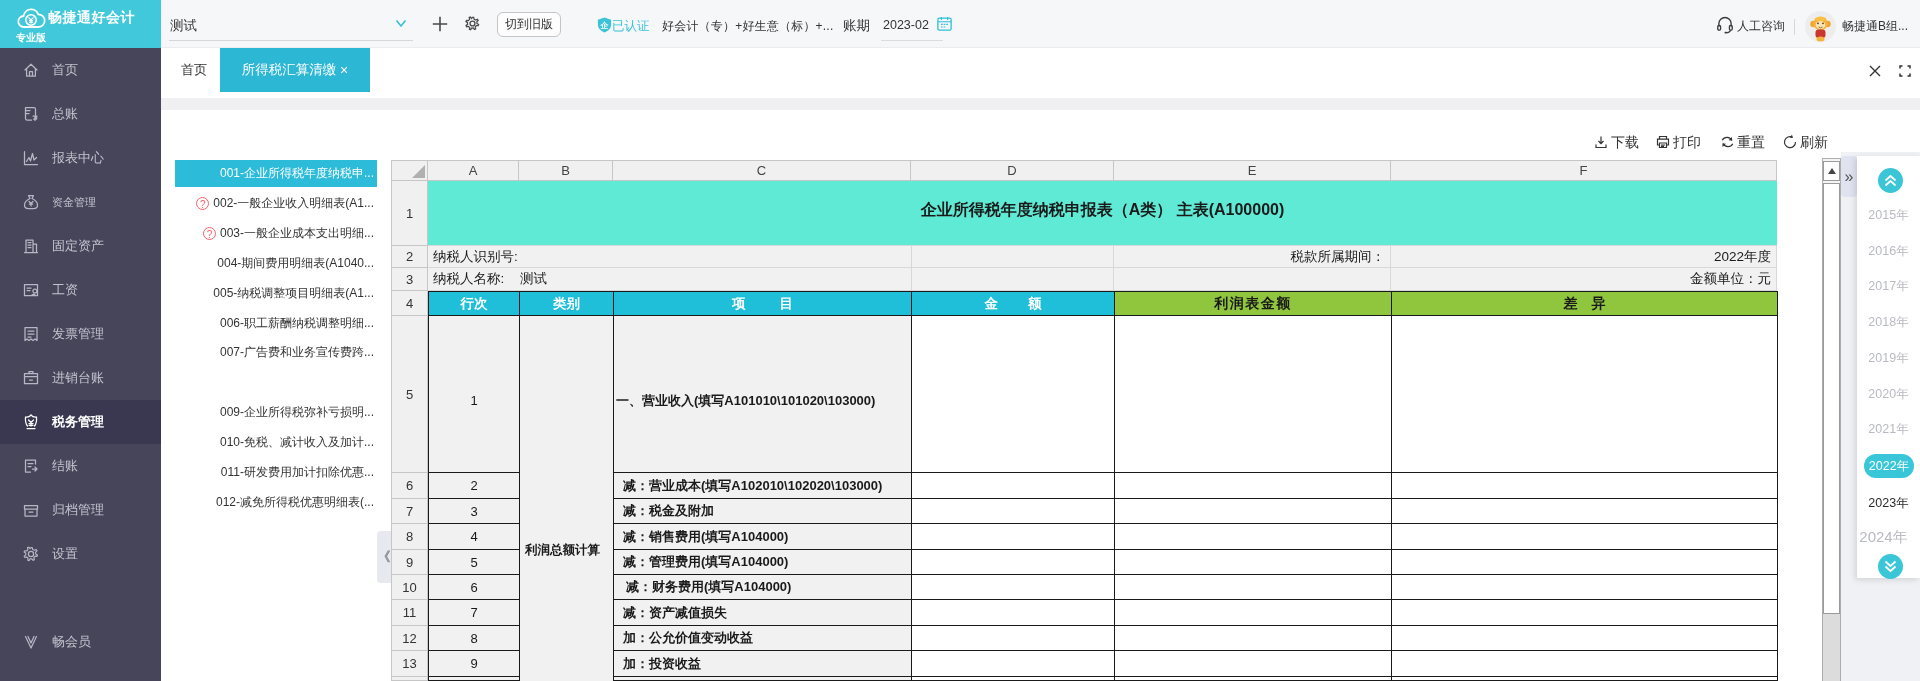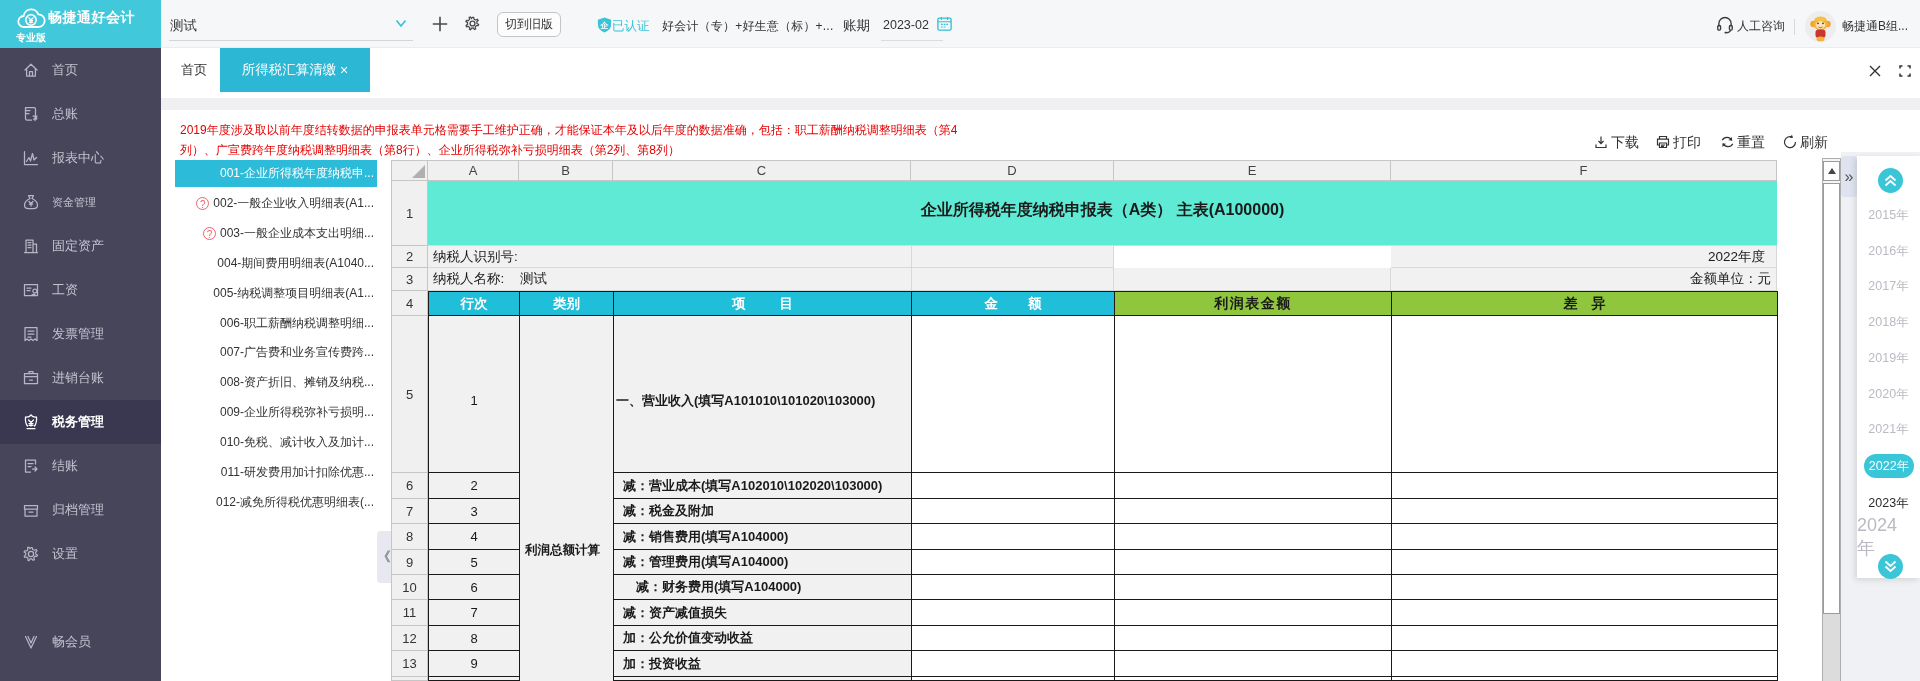--- a/index.html
+++ b/index.html
@@ -156,21 +156,20 @@
 <div class="abs ct" style="left:59px;top:0;width:150px;height:44px;background:#2cb7d4;color:#fff;font-size:13.5px;">所得税汇算清缴&nbsp;<span style="font-size:14px;">×</span></div>
 <svg class="abs" style="left:1708px;top:17px;" width="12" height="12" viewBox="0 0 12 12" stroke="#333" stroke-width="1.4">
       <path d="M1 1 L11 11 M11 1 L1 11"></path>
     </svg>
 <svg class="abs" style="left:1738px;top:17px;" width="12" height="12" viewBox="0 0 12 12" fill="none" stroke="#333" stroke-width="1.5">
       <path d="M1 3.5 L1 1 L3.5 1 M8.5 1 L11 1 L11 3.5 M11 8.5 L11 11 L8.5 11 M3.5 11 L1 11 L1 8.5"></path>
     </svg>
 </div>
 <div class="abs" style="left:161px;top:98px;width:1759px;height:12px;background:#f0f0f3;"></div>
 <div class="abs" style="left:161px;top:110px;width:1759px;height:571px;background:#fff;">
-<div class="abs" style="left:19px;top:10px;width:900px;font-size:12px;line-height:20px;color:#e60000;">2019年度涉及取以前年度结转数据的申报表单元格需要手工维护正确，才能保证本年及以后年度的数据准确，包括：职工薪酬纳税调整明细表（第4<br>列）、广宣费跨年度纳税调整明细表（第8行）、企业所得税弥补亏损明细表（第2列、第8列）</div>
 <svg class="abs" style="left:1432px;top:24px;" width="16" height="16" viewBox="0 0 16 16" stroke="#333" stroke-width="1.2">
       <path d="M3 10.5 L3 13.5 L13 13.5 L13 10.5 M8 2.5 L8 9.5 M5.5 7 L8 9.7 L10.5 7" fill="none"></path>
     </svg>
 <div class="abs" style="left:1450px;top:24px;font-size:14px;color:#333;">下载</div>
 <svg class="abs" style="left:1494px;top:24px;" width="16" height="16" viewBox="0 0 16 16" stroke="#333" stroke-width="1.2">
       <path d="M4.5 5 L4.5 2.5 L11.5 2.5 L11.5 5 M2.5 5.2 L13.5 5.2 L13.5 11 L11.5 11 L11.5 13.5 L4.5 13.5 L4.5 11 L2.5 11 Z M4.5 11 L4.5 9 L11.5 9 L11.5 11 M6 11 L10 11 M6 12.3 L9 12.3" fill="none"></path>
     </svg>
 <div class="abs" style="left:1512px;top:24px;font-size:14px;color:#333;">打印</div>
 <svg class="abs" style="left:1558px;top:24px;" width="16" height="16" viewBox="0 0 16 16" stroke="#333" stroke-width="1.2">
       <path d="M3.2 6.2 A5.5 5.5 0 0 1 13 6.5 M13.8 9.8 A5.5 5.5 0 0 1 4 9.5" fill="none"></path>
@@ -182,21 +181,20 @@
       <path d="M10 0.8 L10.8 4 L7.6 3.4 Z" stroke="none" fill="#333"></path>
     </svg>
 <div class="abs" style="left:1639px;top:24px;font-size:14px;color:#333;">刷新</div>
 <div class="abs cr" style="left:14px;top:50px;width:202px;height:27px;background:#2cbbd9;color:#fff;font-size:12px;padding-right:3px;">001-企业所得税年度纳税申...</div>
 <div class="abs cr" style="left:14px;top:79.9px;width:202px;height:27px;color:#333;font-size:12px;padding-right:3px;"><span style="display:inline-block;width:13px;height:13px;border:1px solid #f4606c;border-radius:50%;color:#f4606c;font-size:10px;line-height:13px;text-align:center;margin-right:4px;vertical-align:-2px;">?</span>002-一般企业收入明细表(A1...</div>
 <div class="abs cr" style="left:14px;top:109.80000000000001px;width:202px;height:27px;color:#333;font-size:12px;padding-right:3px;"><span style="display:inline-block;width:13px;height:13px;border:1px solid #f4606c;border-radius:50%;color:#f4606c;font-size:10px;line-height:13px;text-align:center;margin-right:4px;vertical-align:-2px;">?</span>003-一般企业成本支出明细...</div>
 <div class="abs cr" style="left:14px;top:139.7px;width:202px;height:27px;color:#333;font-size:12px;padding-right:3px;">004-期间费用明细表(A1040...</div>
 <div class="abs cr" style="left:14px;top:169.60000000000002px;width:202px;height:27px;color:#333;font-size:12px;padding-right:3px;">005-纳税调整项目明细表(A1...</div>
 <div class="abs cr" style="left:14px;top:199.5px;width:202px;height:27px;color:#333;font-size:12px;padding-right:3px;">006-职工薪酬纳税调整明细...</div>
 <div class="abs cr" style="left:14px;top:229.39999999999998px;width:202px;height:27px;color:#333;font-size:12px;padding-right:3px;">007-广告费和业务宣传费跨...</div>
-<div class="abs cr" style="left:14px;top:259.29999999999995px;width:202px;height:27px;color:#333;font-size:12px;padding-right:3px;">008-资产折旧、摊销及纳税...</div>
 <div class="abs cr" style="left:14px;top:289.2px;width:202px;height:27px;color:#333;font-size:12px;padding-right:3px;">009-企业所得税弥补亏损明...</div>
 <div class="abs cr" style="left:14px;top:319.09999999999997px;width:202px;height:27px;color:#333;font-size:12px;padding-right:3px;">010-免税、减计收入及加计...</div>
 <div class="abs cr" style="left:14px;top:349.0px;width:202px;height:27px;color:#333;font-size:12px;padding-right:3px;">011-研发费用加计扣除优惠...</div>
 <div class="abs cr" style="left:14px;top:378.9px;width:202px;height:27px;color:#333;font-size:12px;padding-right:3px;">012-减免所得税优惠明细表(...</div>
 <div class="abs ct" style="left:216px;top:421px;width:14px;height:52px;background:#e7e8f0;border-radius:4px 0 0 4px;color:#8a8a92;font-size:13px;font-weight:bold;">《</div>
 </div>
 <div class="abs" style="left:391px;top:160px;width:1387px;height:521px;">
 <div class="abs ct" style="left:37px;top:0;width:91px;height:21px;background:#f0f0f0;border:1px solid #c6c6c6;border-left:none;font-size:13px;color:#444;">A</div>
 <div class="abs ct" style="left:128px;top:0;width:94px;height:21px;background:#f0f0f0;border:1px solid #c6c6c6;border-left:none;font-size:13px;color:#444;">B</div>
 <div class="abs ct" style="left:222px;top:0;width:298px;height:21px;background:#f0f0f0;border:1px solid #c6c6c6;border-left:none;font-size:13px;color:#444;">C</div>
@@ -218,21 +216,22 @@
 <div class="abs ct" style="left:0;top:415px;width:37px;height:25px;background:#f0f0f0;border:1px solid #c6c6c6;border-top:none;font-size:13px;color:#333;">10</div>
 <div class="abs ct" style="left:0;top:440px;width:37px;height:26px;background:#f0f0f0;border:1px solid #c6c6c6;border-top:none;font-size:13px;color:#333;">11</div>
 <div class="abs ct" style="left:0;top:466px;width:37px;height:25px;background:#f0f0f0;border:1px solid #c6c6c6;border-top:none;font-size:13px;color:#333;">12</div>
 <div class="abs ct" style="left:0;top:491px;width:37px;height:26px;background:#f0f0f0;border:1px solid #c6c6c6;border-top:none;font-size:13px;color:#333;">13</div>
 <div class="abs ct" style="left:0;top:517px;width:37px;height:4px;background:#f0f0f0;border:1px solid #c6c6c6;border-top:none;font-size:13px;color:#333;"></div>
 <div class="abs ct" style="left:37px;top:21px;width:1349px;height:65px;background:#5eead4;border-bottom:1px solid #d8d8d8;font-size:16px;font-weight:bold;color:#1a1a1a;">
       <span style="margin-top:-6px;">企业所得税年度纳税申报表（A类） 主表(A100000)</span>
     </div>
 <div class="abs cl" style="left:37px;top:86px;width:484px;height:22px;background:#f1f1f2;border-right:1px solid #d8d8d8;border-bottom:1px solid #d8d8d8;padding-left:5px;font-size:13.5px;color:#1a1a1a;position:absolute;">纳税人识别号:</div>
 <div class="abs " style="left:521px;top:86px;width:202px;height:22px;background:#f1f1f2;border-right:1px solid #d8d8d8;border-bottom:1px solid #d8d8d8;padding-right:5px;font-size:13.5px;color:#1a1a1a;position:absolute;"></div>
-<div class="abs cr" style="left:1000px;top:86px;width:386px;height:22px;background:#f1f1f2;border-right:1px solid #d8d8d8;border-bottom:1px solid #d8d8d8;padding-right:11px;font-size:13.5px;color:#1a1a1a;position:absolute;">2022年度</div>
+<div class="abs cr" style="left:723px;top:86px;width:277px;height:22px;background:#f1f1f2;border-right:1px solid #d8d8d8;border-bottom:1px solid #d8d8d8;padding-right:5px;font-size:13.5px;color:#1a1a1a;position:absolute;">税款所属期间：</div>
+<div class="abs cr" style="left:1000px;top:86px;width:386px;height:22px;background:#f1f1f2;border-right:1px solid #d8d8d8;border-bottom:1px solid #d8d8d8;padding-right:5px;font-size:13.5px;color:#1a1a1a;position:absolute;">2022年度</div>
 <div class="abs cl" style="left:37px;top:108px;width:484px;height:23px;background:#f1f1f2;border-right:1px solid #d8d8d8;border-bottom:1px solid #d8d8d8;padding-left:5px;font-size:13.5px;color:#1a1a1a;position:absolute;">
       <span>纳税人名称:</span>
       <span style="position:absolute;left:92px;">测试</span>
     </div>
 <div class="abs " style="left:521px;top:108px;width:202px;height:23px;background:#f1f1f2;border-right:1px solid #d8d8d8;border-bottom:1px solid #d8d8d8;padding-right:5px;font-size:13.5px;color:#1a1a1a;position:absolute;"></div>
 <div class="abs " style="left:723px;top:108px;width:277px;height:23px;background:#f1f1f2;border-right:1px solid #d8d8d8;border-bottom:1px solid #d8d8d8;padding-right:5px;font-size:13.5px;color:#1a1a1a;position:absolute;"></div>
 <div class="abs cr" style="left:1000px;top:108px;width:386px;height:23px;background:#f1f1f2;border-right:1px solid #d8d8d8;border-bottom:1px solid #d8d8d8;padding-right:5px;font-size:13.5px;color:#1a1a1a;position:absolute;">金额单位：元</div>
 <div class="abs ct" style="left:37px;top:131px;width:91px;height:25px;background:#1fbfd9;border-left:1px solid #1a1a1a;border-top:1px solid #1a1a1a;border-bottom:1px solid #1a1a1a;font-size:13.5px;font-weight:bold;color:#fff;">
       <span>行次</span>
     </div>
@@ -277,21 +276,21 @@
 <div class="abs cl" style="left:222px;top:364px;width:298px;height:26px;background:#f1f1f2;border-left:1px solid #1a1a1a;border-bottom:1px solid #1a1a1a;padding-left:9px;font-size:13px;font-weight:bold;color:#1a1a1a;">减：销售费用(填写A104000)</div>
 <div class="abs" style="left:520px;top:364px;width:203px;height:26px;background:#fff;border-left:1px solid #1a1a1a;border-bottom:1px solid #1a1a1a;"></div>
 <div class="abs" style="left:723px;top:364px;width:277px;height:26px;background:#fff;border-left:1px solid #1a1a1a;border-bottom:1px solid #1a1a1a;"></div>
 <div class="abs" style="left:1000px;top:364px;width:386px;height:26px;background:#fff;border-left:1px solid #1a1a1a;border-bottom:1px solid #1a1a1a;"></div>
 <div class="abs ct" style="left:37px;top:390px;width:91px;height:25px;background:#f1f1f2;border-left:1px solid #1a1a1a;border-bottom:1px solid #1a1a1a;font-size:13px;color:#1a1a1a;">5</div>
 <div class="abs cl" style="left:222px;top:390px;width:298px;height:25px;background:#f1f1f2;border-left:1px solid #1a1a1a;border-bottom:1px solid #1a1a1a;padding-left:9px;font-size:13px;font-weight:bold;color:#1a1a1a;">减：管理费用(填写A104000)</div>
 <div class="abs" style="left:520px;top:390px;width:203px;height:25px;background:#fff;border-left:1px solid #1a1a1a;border-bottom:1px solid #1a1a1a;"></div>
 <div class="abs" style="left:723px;top:390px;width:277px;height:25px;background:#fff;border-left:1px solid #1a1a1a;border-bottom:1px solid #1a1a1a;"></div>
 <div class="abs" style="left:1000px;top:390px;width:386px;height:25px;background:#fff;border-left:1px solid #1a1a1a;border-bottom:1px solid #1a1a1a;"></div>
 <div class="abs ct" style="left:37px;top:415px;width:91px;height:25px;background:#f1f1f2;border-left:1px solid #1a1a1a;border-bottom:1px solid #1a1a1a;font-size:13px;color:#1a1a1a;">6</div>
-<div class="abs cl" style="left:222px;top:415px;width:298px;height:25px;background:#f1f1f2;border-left:1px solid #1a1a1a;border-bottom:1px solid #1a1a1a;padding-left:22px;font-size:13px;font-weight:bold;color:#1a1a1a;">减：财务费用(填写A104000)</div>
+<div class="abs cl" style="left:222px;top:415px;width:298px;height:25px;background:#f1f1f2;border-left:1px solid #1a1a1a;border-bottom:1px solid #1a1a1a;padding-left:12px;font-size:13px;font-weight:bold;color:#1a1a1a;">减：财务费用(填写A104000)</div>
 <div class="abs" style="left:520px;top:415px;width:203px;height:25px;background:#fff;border-left:1px solid #1a1a1a;border-bottom:1px solid #1a1a1a;"></div>
 <div class="abs" style="left:723px;top:415px;width:277px;height:25px;background:#fff;border-left:1px solid #1a1a1a;border-bottom:1px solid #1a1a1a;"></div>
 <div class="abs" style="left:1000px;top:415px;width:386px;height:25px;background:#fff;border-left:1px solid #1a1a1a;border-bottom:1px solid #1a1a1a;"></div>
 <div class="abs ct" style="left:37px;top:440px;width:91px;height:26px;background:#f1f1f2;border-left:1px solid #1a1a1a;border-bottom:1px solid #1a1a1a;font-size:13px;color:#1a1a1a;">7</div>
 <div class="abs cl" style="left:222px;top:440px;width:298px;height:26px;background:#f1f1f2;border-left:1px solid #1a1a1a;border-bottom:1px solid #1a1a1a;padding-left:9px;font-size:13px;font-weight:bold;color:#1a1a1a;">减：资产减值损失</div>
 <div class="abs" style="left:520px;top:440px;width:203px;height:26px;background:#fff;border-left:1px solid #1a1a1a;border-bottom:1px solid #1a1a1a;"></div>
 <div class="abs" style="left:723px;top:440px;width:277px;height:26px;background:#fff;border-left:1px solid #1a1a1a;border-bottom:1px solid #1a1a1a;"></div>
 <div class="abs" style="left:1000px;top:440px;width:386px;height:26px;background:#fff;border-left:1px solid #1a1a1a;border-bottom:1px solid #1a1a1a;"></div>
 <div class="abs ct" style="left:37px;top:466px;width:91px;height:25px;background:#f1f1f2;border-left:1px solid #1a1a1a;border-bottom:1px solid #1a1a1a;font-size:13px;color:#1a1a1a;">8</div>
 <div class="abs cl" style="left:222px;top:466px;width:298px;height:25px;background:#f1f1f2;border-left:1px solid #1a1a1a;border-bottom:1px solid #1a1a1a;padding-left:9px;font-size:13px;font-weight:bold;color:#1a1a1a;">加：公允价值变动收益</div>
@@ -327,18 +326,18 @@
       <path d="M7.5 12.5 L12.5 8 L17.5 12.5 M7.5 17.5 L12.5 13 L17.5 17.5" fill="none" stroke="#fff" stroke-width="1.8"></path>
     </svg>
 <div class="abs ct" style="left:0;top:50px;width:63px;height:18px;font-size:12.5px;color:#b9bac2;">2015年</div>
 <div class="abs ct" style="left:0;top:86px;width:63px;height:18px;font-size:12.5px;color:#b9bac2;">2016年</div>
 <div class="abs ct" style="left:0;top:121px;width:63px;height:18px;font-size:12.5px;color:#b9bac2;">2017年</div>
 <div class="abs ct" style="left:0;top:157px;width:63px;height:18px;font-size:12.5px;color:#b9bac2;">2018年</div>
 <div class="abs ct" style="left:0;top:193px;width:63px;height:18px;font-size:12.5px;color:#b9bac2;">2019年</div>
 <div class="abs ct" style="left:0;top:229px;width:63px;height:18px;font-size:12.5px;color:#b9bac2;">2020年</div>
 <div class="abs ct" style="left:0;top:264px;width:63px;height:18px;font-size:12.5px;color:#b9bac2;">2021年</div>
 <div class="abs ct" style="left:0;top:338px;width:63px;height:18px;font-size:12.5px;color:#2b2b2b;">2023年</div>
-<div class="abs ct" style="left:0;top:372px;width:53px;height:18px;font-size:18px;color:#b9bac2;">2024年</div>
+<div class="abs ct" style="left:0;top:372px;width:53px;height:18px;font-size:15px;color:#b9bac2;">2024年</div>
 <div class="abs ct" style="left:7px;top:298px;width:50px;height:24px;background:#3ac6d9;border-radius:12px;color:#fff;font-size:12.5px;">2022年</div>
 <svg class="abs" style="left:21px;top:398px;" width="25" height="25" viewBox="0 0 25 25">
       <circle cx="12.5" cy="12.5" r="12.5" fill="#3bc6d8"></circle>
       <path d="M7.5 7.5 L12.5 12 L17.5 7.5 M7.5 12.5 L12.5 17 L17.5 12.5" fill="none" stroke="#fff" stroke-width="1.8"></path>
     </svg>
 </div>
 </body></html>

